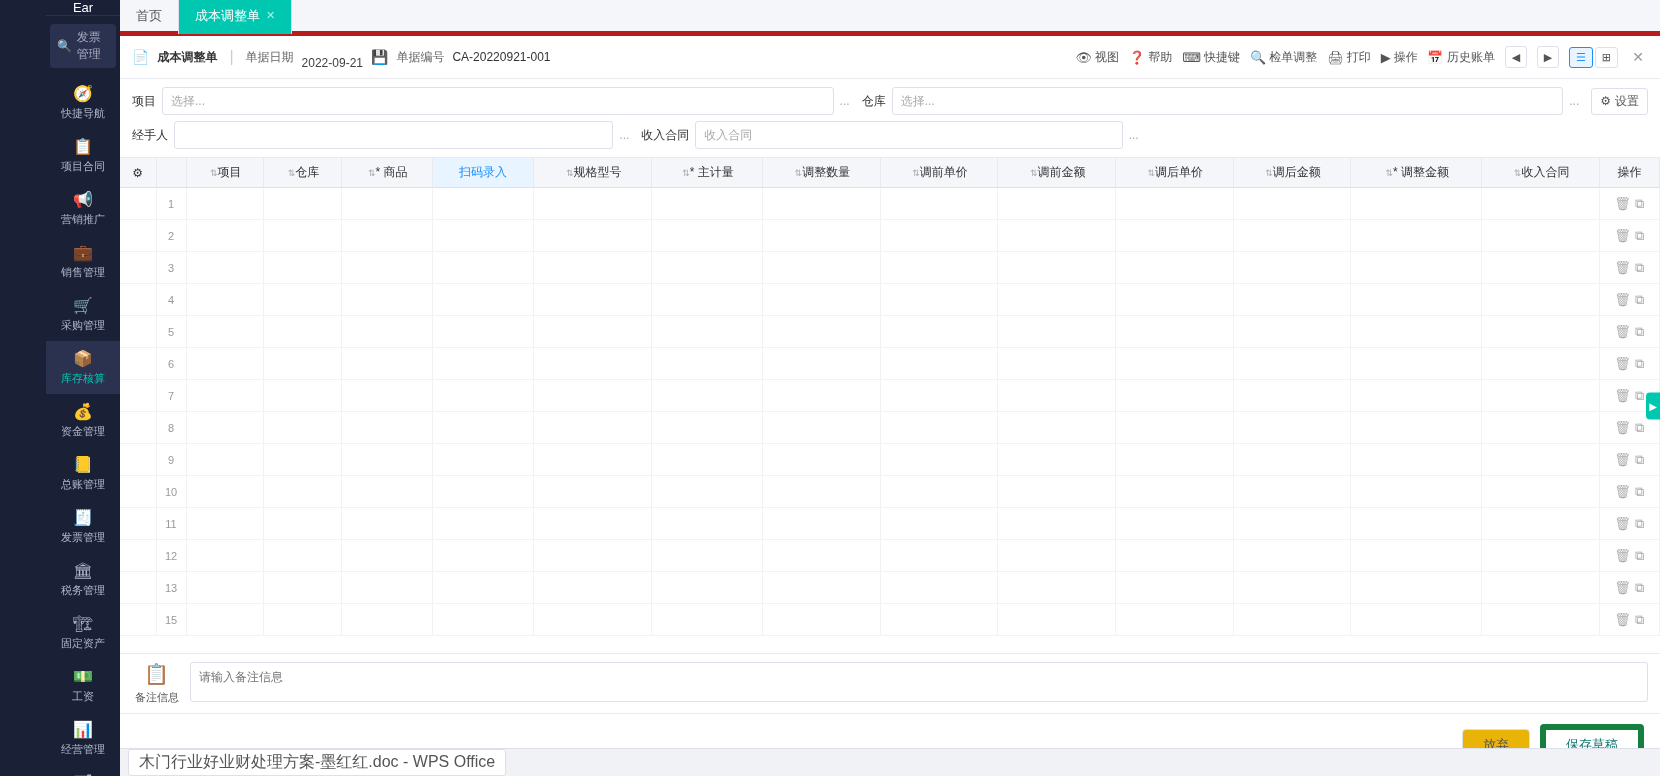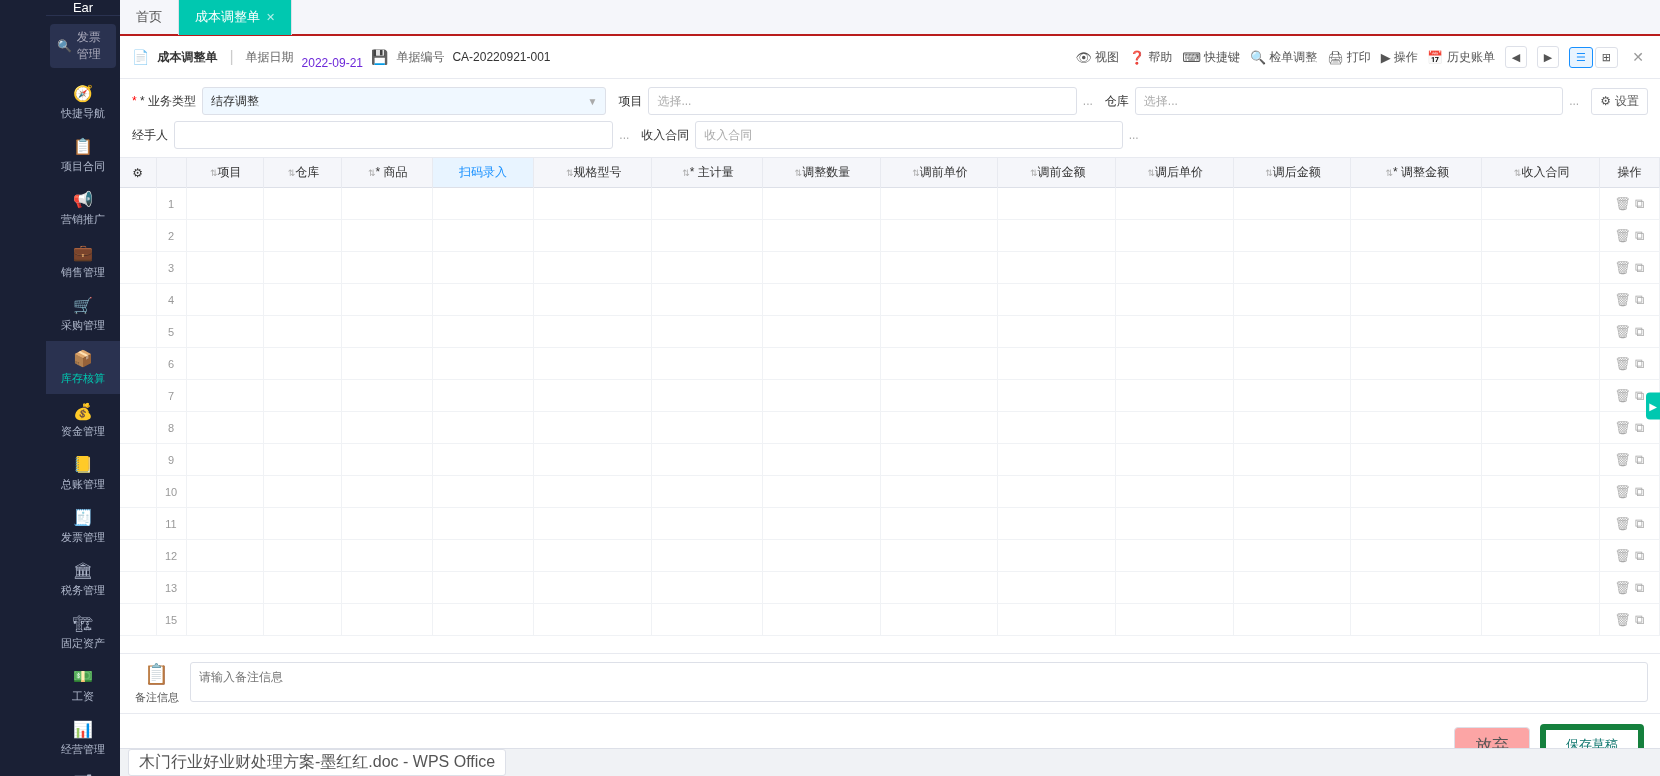--- a/index.html
+++ b/index.html
@@ -61,21 +61,21 @@
       flex-direction: column;
       height: 776px;
       overflow: hidden;
     }
 
     
     .tab-bar {
       display: flex;
       align-items: center;
       background: #f5f6fa;
-      border-bottom: 2px solid #b91c1c;
+      border-bottom: 5px solid #b91c1c;
       height: 36px;
       flex-shrink: 0;
       padding-left: 0;
     }
     .tab {
       height: 36px;
       padding: 0 16px;
       display: flex;
       align-items: center;
       font-size: 13px;
@@ -109,21 +109,21 @@
       padding: 8px 12px;
       border-bottom: 1px solid #e8eaf0;
       gap: 8px;
       flex-shrink: 0;
       flex-wrap: wrap;
     }
     .toolbar-doc-icon { color: #1890ff; font-size: 14px; }
     .toolbar-label { font-size: 12px; color: #333; font-weight: bold; }
     .toolbar-sep { color: #ccc; margin: 0 4px; }
     .toolbar-date-label { font-size: 12px; color: #666; }
-    .toolbar-date { font-size: 12px; color: #6d28d9; margin-top: 12px; }
+    .toolbar-date { font-size: 12px; color: #404040; margin-top: 12px; }
     .toolbar-save-icon { color: #1890ff; font-size: 14px; }
     .toolbar-doc-no { font-size: 12px; color: #333; }
     .toolbar-right {
       margin-left: auto;
       display: flex;
       align-items: center;
       gap: 10px;
     }
     .toolbar-btn {
       font-size: 12px;
@@ -311,22 +311,22 @@
       padding: 10px 16px;
       gap: 10px;
       border-top: 1px solid #e8eaf0;
       background: #fff;
       flex-shrink: 0;
     }
     .btn-discard {
       padding: 6px 20px;
       border: 1px solid #dde0e8;
       border-radius: 4px;
-      background: #fca5a5;
-      font-size: 17px;
+      background: #eab308;
+      font-size: 13px;
       color: #555;
       cursor: pointer;
     }
     .btn-save-draft {
       padding: 6px 20px;
       border: 6px solid #15803d;
       border-radius: 4px;
       background: #fff;
       font-size: 13px;
       color: #0f766e;
@@ -532,27 +532,20 @@
         <div class="toolbar-grid-btn">
           <div class="grid-icon-btn active">☰</div>
           <div class="grid-icon-btn">⊞</div>
         </div>
         <div class="close-window-btn">✕</div>
       </div>
     </div>
 
     <div class="form-section">
       <div class="form-row">
-        <div class="form-field">
-          <span class="form-label required">* 业务类型</span>
-          <div class="form-input filled">
-            <span>结存调整</span>
-            <span class="arrow">▼</span>
-          </div>
-        </div>
         <div class="form-field">
           <span class="form-label">项目</span>
           <div class="form-input">
             <span class="placeholder">选择...</span>
           </div>
           <span class="form-more-btn">...</span>
         </div>
         <div class="form-field">
           <span class="form-label">仓库</span>
           <div class="form-input">

